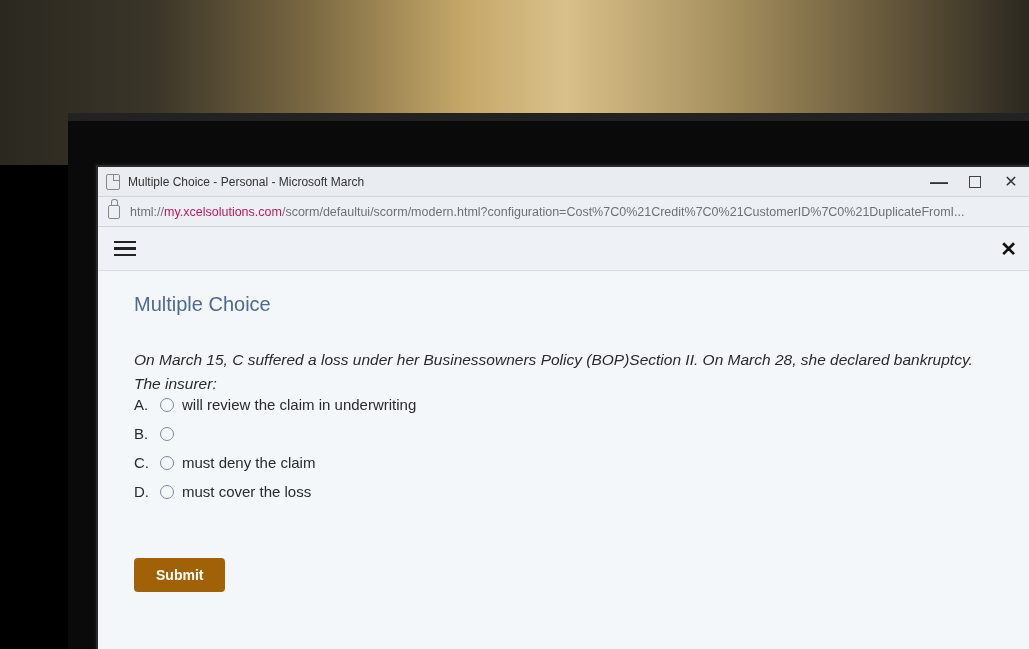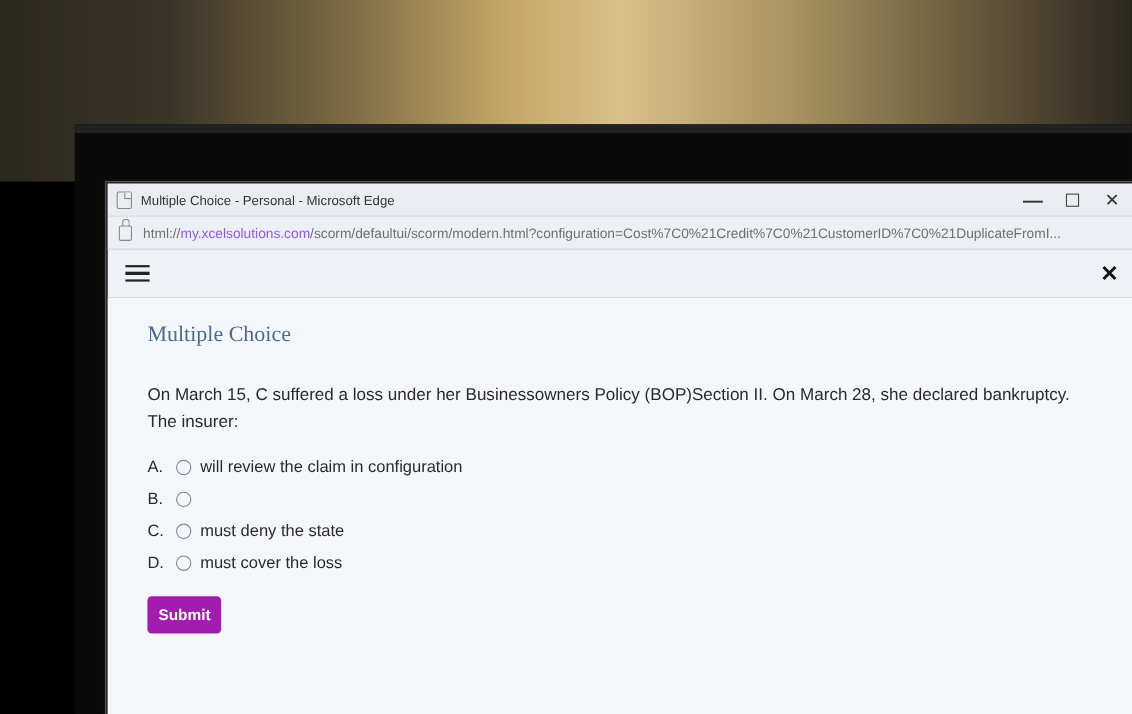--- a/index.html
+++ b/index.html
@@ -135,21 +135,21 @@
     }
     .address-bar .lock-icon::before{
       content:"";
       position:absolute;
       top:-7px; left:2px;
       width:5px; height:6px;
       border:1.5px solid #888;
       border-bottom:none;
       border-radius: 3px 3px 0 0;
     }
-    .address-bar .host { color: #8b5cf6; }
+    .address-bar .host { color: #be185d; }
 
     
     .content-toolbar {
       height: 44px;
       display: flex;
       align-items: center;
       justify-content: space-between;
       padding: 0 16px;
       border-bottom: 1px solid #d9dde2;
     }
@@ -180,28 +180,27 @@
       padding: 22px 36px;
       background: #f4f7fa;
       overflow: hidden;
       color: #2a2a2a;
     }
 
     .mc-title {
       font-size: 20px;
       color: #4f6a8f;
       margin-bottom: 32px;
-      font-family: Liberation Serif, serif;
     }
 
     .question {
       font-size: 15.5px;
       line-height: 1.55;
-      margin-bottom: 20px;
       max-width: 880px;
+      font-style: italic;
     }
 
     .answers {
       display: flex;
       flex-direction: column;
       gap: 12px;
       margin-bottom: 22px;
       font-size: 15px;
     }
 
@@ -216,41 +215,42 @@
 
     .radio {
       width: 14px;
       height: 14px;
       border: 1.5px solid #7a8aa0;
       border-radius: 50%;
       display: inline-block;
     }
 
     .submit-btn {
-      background: #a21caf;
+      background: #a16207;
       color: #fff;
       font-size: 14px;
       border: none;
-      padding: 9px 10px;
+      padding: 9px 22px;
       border-radius: 4px;
       cursor: pointer;
       font-weight: 600;
+      margin-top: 36px;
     }
   </style>
 </head>
 <body>
 
 <div class="photo-bg"></div>
 <div class="laptop-bezel"></div>
 
 <div class="browser-window">
 
   <div class="title-bar">
     <span class="page-icon"></span>
-    <span class="title-text">Multiple Choice - Personal - Microsoft Edge</span>
+    <span class="title-text">Multiple Choice - Personal - Microsoft March</span>
     <span class="spacer"></span>
     <div class="win-controls">
       <span class="win-btn min">—</span>
       <span class="win-btn max"></span>
       <span class="win-btn close">✕</span>
     </div>
   </div>
 
   <div class="address-bar">
     <span class="lock-icon"></span>
@@ -271,32 +271,32 @@
   <div class="content">
     <div class="mc-title">Multiple Choice</div>
 
     <div class="question">On March 15, C suffered a loss under her Businessowners Policy (BOP)Section II. On March 28, she declared bankruptcy. The insurer:</div>
 
     <div class="answers">
 
       <label class="answer">
         <span class="letter">A.</span>
         <span class="radio"></span>
-        <span>will review the claim in configuration</span>
+        <span>will review the claim in underwriting</span>
       </label>
 
       <label class="answer">
         <span class="letter">B.</span>
         <span class="radio"></span>
       </label>
 
       <label class="answer">
         <span class="letter">C.</span>
         <span class="radio"></span>
-        <span>must deny the state</span>
+        <span>must deny the claim</span>
       </label>
 
       <label class="answer">
         <span class="letter">D.</span>
         <span class="radio"></span>
         <span>must cover the loss</span>
       </label>
 
     </div>
 

